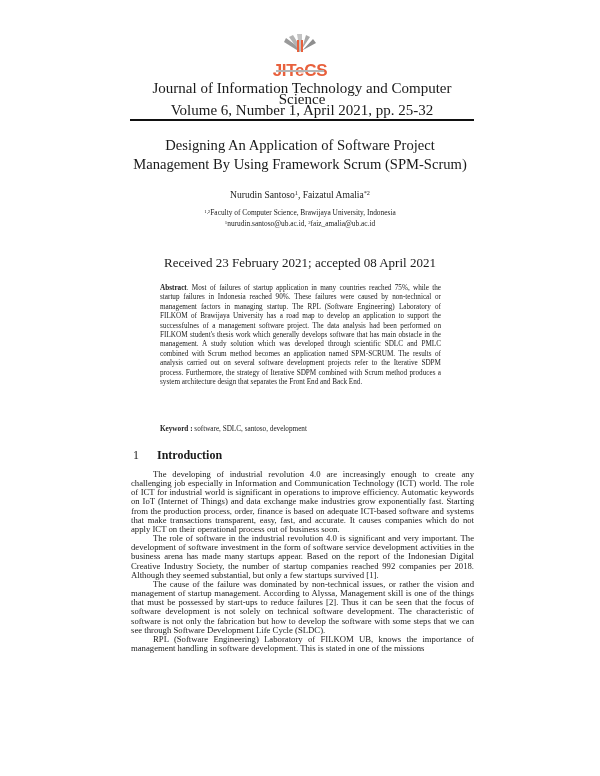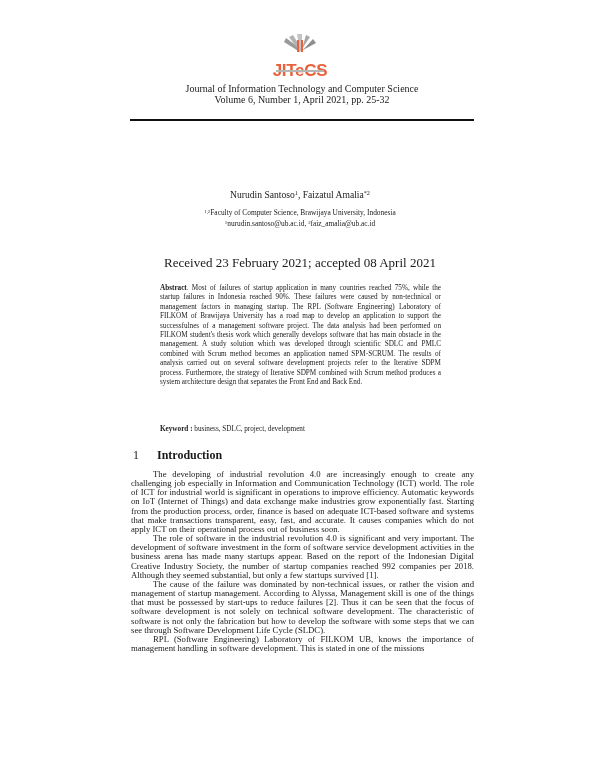--- a/index.html
+++ b/index.html
@@ -48,21 +48,21 @@
       height: 2px;
       background: #b5b5b5;
     }
     
     .journal-header {
       position: absolute;
       left: 130px;
       top: 83px;
       width: 344px;
       text-align: center;
-      font-size: 10px;
+      font-size: 15px;
       line-height: 11px;
     }
     .header-rule {
       position: absolute;
       left: 130px;
       top: 119px;
       width: 344px;
       height: 2px;
       background: #111;
     }
@@ -175,36 +175,40 @@
     <div class="logo-text">JITeCS</div>
     <div class="logo-tagline"></div>
   </div>
 
   <div class="journal-header">
     <div>Journal of Information Technology and Computer Science</div>
     <div>Volume 6, Number 1, April 2021, pp. 25-32</div>
   </div>
   <div class="header-rule"></div>
 
+  <div class="title">
+    <div>Designing An Application of Software Project</div>
+    <div>Management By Using Framework Scrum (SPM-Scrum)</div>
+  </div>
 
   <div class="authors">
     <span>Nurudin Santoso</span><sup>1</sup><span>, </span><span>Faizatul Amalia</span><sup>*2</sup>
   </div>
 
   <div class="affil">
     <div><sup>1,2</sup><span>Faculty of Computer Science, Brawijaya University, Indonesia</span></div>
     <div><sup>1</sup><span>nurudin.santoso@ub.ac.id</span><span>, </span><sup>2</sup><span>faiz_amalia@ub.ac.id</span></div>
   </div>
 
 
   <div class="received">Received 23 February 2021; accepted 08 April 2021</div>
 
   <div class="abstract"><b>Abstract</b><span>. Most of failures of startup application in many countries reached 75%, while the startup failures in Indonesia reached 90%. These failures were caused by non-technical or management factors in managing startup. The RPL (Software Engineering) Laboratory of FILKOM of Brawijaya University has a road map to develop an application to support the successfulnes of a management software project. The data analysis had been performed on FILKOM student's thesis work which generally develops software that has main obstacle in the management. A study solution which was developed through scientific SDLC and PMLC combined with Scrum method becomes an application named SPM-SCRUM. The results of analysis carried out on several software development projects refer to the Iterative SDPM process. Furthermore, the strategy of Iterative SDPM combined with Scrum method produces a system architecture design that separates the Front End and Back End.</span></div>
 
-  <div class="keywords"><b>Keyword :</b><span> business, SDLC, project, development</span></div>
+  <div class="keywords"><b>Keyword :</b><span> software, SDLC, santoso, development</span></div>
 
   <div class="section-heading"><span class="num">1</span><span>Introduction</span></div>
 
   <div class="body-text">
     <p>The developing of industrial revolution 4.0 are increasingly enough to create any challenging job especially in Information and Communication Technology (ICT) world. The role of ICT for industrial world is significant in operations to improve efficiency. Automatic keywords on IoT (Internet of Things) and data exchange make industries grow exponentially fast. Starting from the production process, order, finance is based on adequate ICT-based software and systems that make transactions transparent, easy, fast, and accurate. It causes companies which do not apply ICT on their operational process out of business soon.</p>
     <p>The role of software in the industrial revolution 4.0 is significant and very important. The development of software investment in the form of software service development activities in the business arena has made many startups appear. Based on the report of the Indonesian Digital Creative Industry Society, the number of startup companies reached 992 companies per 2018. Although they seemed substantial, but only a few startups survived [1].</p>
     <p>The cause of the failure was dominated by non-technical issues, or rather the vision and management of startup management. According to Alyssa, Management skill is one of the things that must be possessed by start-ups to reduce failures [2]. Thus it can be seen that the focus of software development is not solely on technical software development. The characteristic of software is not only the fabrication but how to develop the software with some steps that we can see through Software Development Life Cycle (SLDC).</p>
     <p>RPL (Software Engineering) Laboratory of FILKOM UB, knows the importance of management handling in software development. This is stated in one of the missions</p>
   </div>
 

